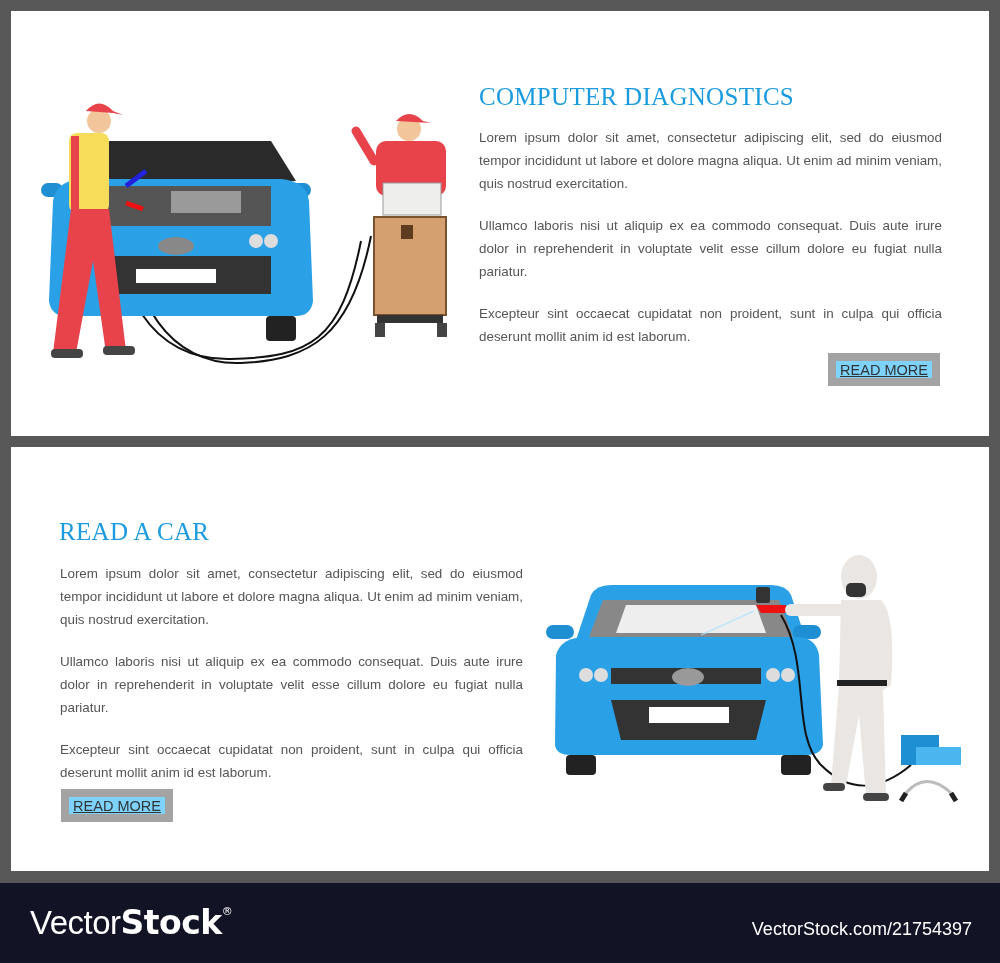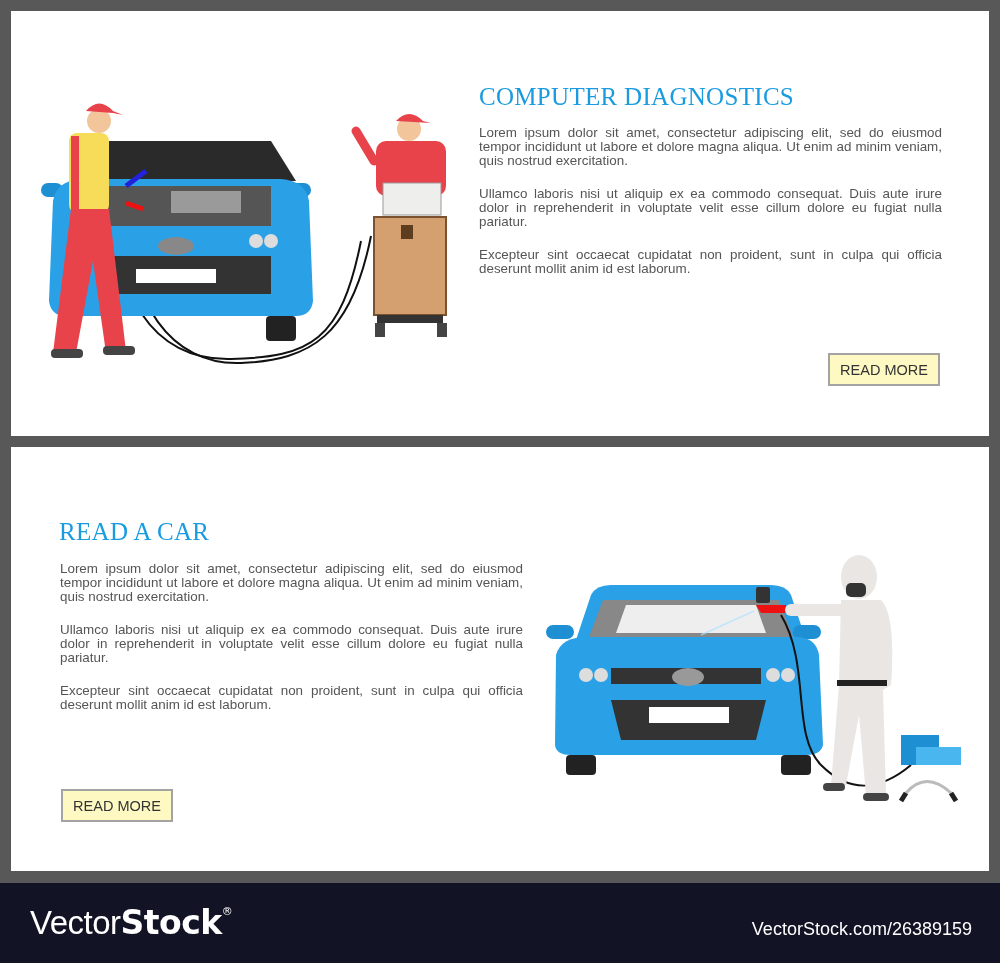--- a/index.html
+++ b/index.html
@@ -2,23 +2,23 @@
 <html><head>
 <meta charset="utf-8">
 <style>
   * { box-sizing: border-box; margin: 0; padding: 0; }
   html, body { width: 1000px; height: 963px; overflow: hidden; }
   body { background: #585858; font-family: "Liberation Sans", sans-serif; position: relative; }
   .card { position: absolute; left: 11px; width: 978px; background: #ffffff; }
   .card1 { top: 11px; height: 425px; }
   .card2 { top: 447px; height: 424px; }
   .title { position: absolute; font-family: "Liberation Serif", serif; color: #1a9be0; font-size: 25px; letter-spacing: 0.3px; font-weight: normal; text-align: center; }
-  .body-text { position: absolute; width: 463px; color: #555555; font-size: 13.4px; line-height: 14px; text-align: justify; }
+  .body-text { position: absolute; width: 463px; color: #555555; font-size: 13.4px; line-height: 23px; text-align: justify; }
   .body-text p { margin-bottom: 19px; }
-  .btn { position: absolute; width: 112px; height: 33px; border: 2px solid #a3a3a3; background: #fef9c3; color: #333; font-size: 14.5px; display: flex; align-items: center; justify-content: center; cursor: pointer; font-family: "Liberation Sans", sans-serif; }
+  .btn { position: absolute; width: 112px; height: 33px; border: 8px solid #a3a3a3; background: #7dd3fc; color: #333; font-size: 14.5px; display: flex; align-items: center; justify-content: center; cursor: pointer; font-family: "Liberation Sans", sans-serif; text-decoration: underline; }
   .illus { position: absolute; }
   .footer { position: absolute; left: 0; top: 883px; width: 1000px; height: 80px; background: #121426; color: #fff; }
   .logo { position: absolute; left: 30px; top: 20px; font-size: 33px; letter-spacing: -0.5px; font-family: "DejaVu Sans", sans-serif; text-align: center; }
   .logo .thin { font-weight: normal; font-family: "Liberation Sans", sans-serif; }
   .logo .bold { font-weight: bold; }
   .logo sup { font-size: 11px; vertical-align: top; position: relative; top: 2px; }
   .footer-url { position: absolute; right: 28px; top: 36px; font-size: 18px; font-family: "Liberation Sans", sans-serif; }
 </style>
 </head>
 <body>
@@ -119,14 +119,14 @@
     <path d="M365 238 Q 385 215 410 238" stroke="#bbb" stroke-width="3" fill="none"></path>
     <path d="M365 238 L 360 246" stroke="#222" stroke-width="5"></path>
     <path d="M410 238 L 415 246" stroke="#222" stroke-width="5"></path>
   </svg>
 </section>
 
 <footer class="footer">
   <div class="logo">
     <span class="thin">Vector</span><span class="bold">Stock</span><sup>®</sup>
   </div>
-  <div class="footer-url">VectorStock.com/26389159</div>
+  <div class="footer-url">VectorStock.com/21754397</div>
 </footer>
 
 </body></html>

